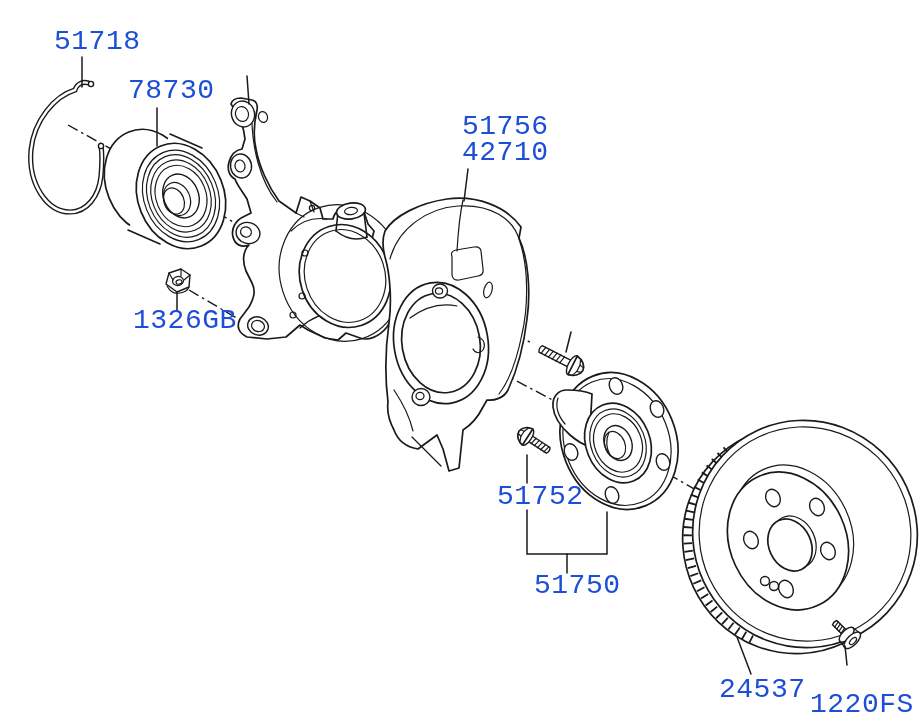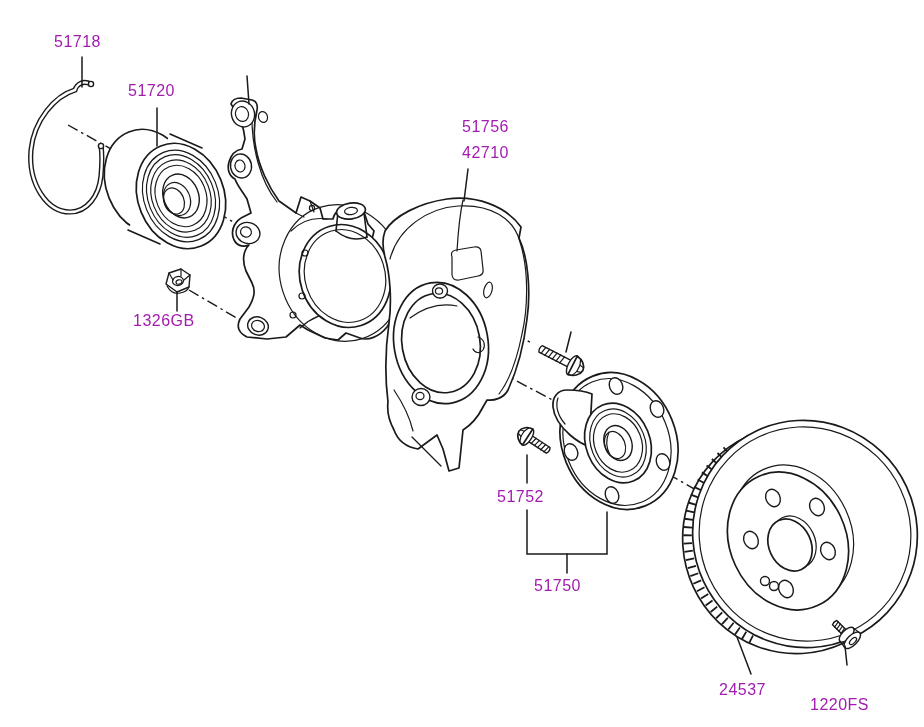--- a/index.html
+++ b/index.html
@@ -1,20 +1,20 @@
 <!DOCTYPE html>
 <html><head>
 <meta charset="utf-8">
 <style>
   html,body{margin:0;padding:0;background:#fff;}
   .stage{position:relative;width:924px;height:727px;background:#ffffff;overflow:hidden;
          font-family:"Liberation Sans", sans-serif;}
   .stage svg{position:absolute;left:0;top:0;}
-  .lbl{position:absolute;font-size:16px;line-height:26px;color:#a21caf;
-       letter-spacing:.5px;white-space:nowrap;}
+  .lbl{position:absolute;font-size:28px;line-height:26px;color:#1d4ed8;
+       letter-spacing:.5px;white-space:nowrap;font-family:Liberation Mono, monospace;}
   
   .ln{fill:none;stroke:#1a1a1a;stroke-width:1.6;stroke-linecap:round;stroke-linejoin:round;}
   .th{fill:none;stroke:#1a1a1a;stroke-width:1.2;stroke-linecap:round;stroke-linejoin:round;}
   .fw{fill:#ffffff;stroke:#1a1a1a;stroke-width:1.7;stroke-linejoin:round;}
   .fw2{fill:#ffffff;stroke:#1a1a1a;stroke-width:1.4;stroke-linejoin:round;}
   .cover{fill:#ffffff;stroke:none;}
   .dash{fill:none;stroke:#1a1a1a;stroke-width:1.4;stroke-dasharray:11 4 2.5 4;}
   .lead{fill:none;stroke:#1a1a1a;stroke-width:1.5;stroke-linecap:round;}
   .hatch{fill:none;stroke:#1a1a1a;stroke-width:8.5;stroke-dasharray:1.8 6.2;}
   .ringOuter{fill:none;stroke:#1a1a1a;stroke-width:5.2;stroke-linecap:round;}
@@ -227,21 +227,21 @@
     <path class="lead" d="M 177,311 L 177,292"></path>
     <path class="lead" d="M 527,455 L 527,483"></path>
     <path class="lead" d="M 527,510 L 527,554 L 607,554 L 607,512"></path>
     <path class="lead" d="M 567,554 L 567,573"></path>
     <path class="lead" d="M 737,637 L 751,674"></path>
     <path class="lead" d="M 845,646 L 847,665"></path>
   </g>
 </svg>
 
 <div class="lbl" style="left:54px;top:29px">51718</div>
-<div class="lbl" style="left:128px;top:78px">51720</div>
+<div class="lbl" style="left:128px;top:78px">78730</div>
 <div class="lbl" style="left:462px;top:114px">
   <div>51756</div>
   <div>42710</div>
 </div>
 <div class="lbl" style="left:133px;top:308px">1326GB</div>
 <div class="lbl" style="left:497px;top:484px">51752</div>
 <div class="lbl" style="left:534px;top:573px">51750</div>
 <div class="lbl" style="left:719px;top:677px">24537</div>
 <div class="lbl" style="left:810px;top:692px">1220FS</div>
 </div>

